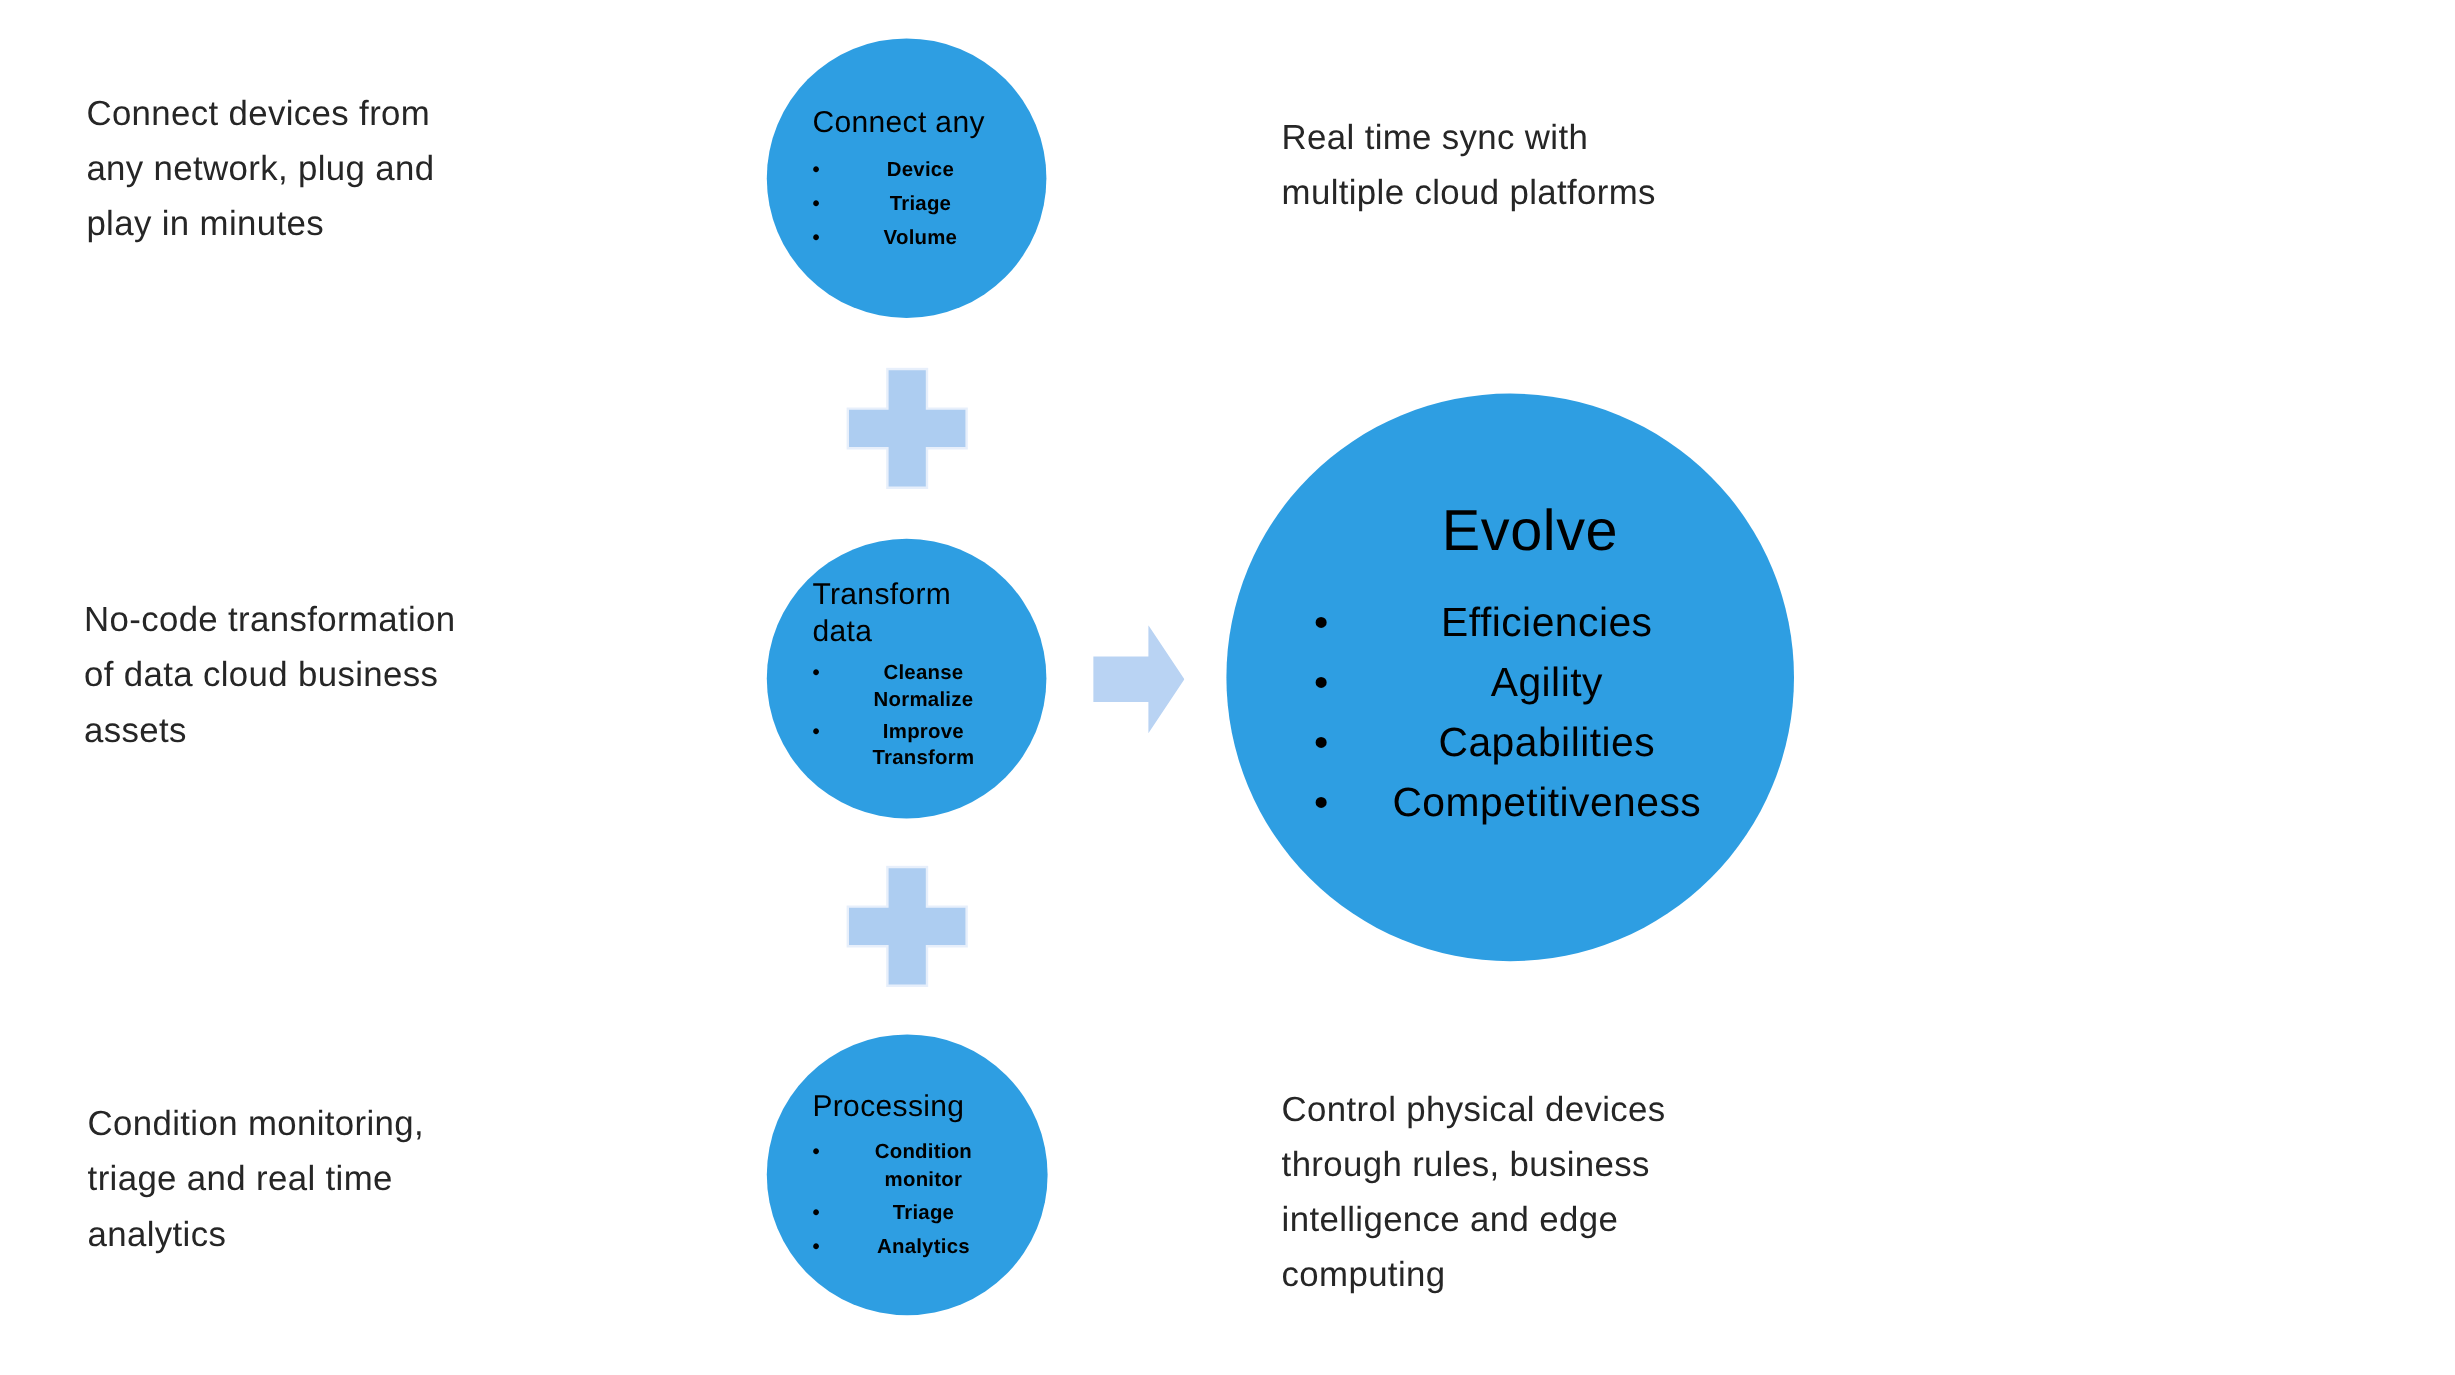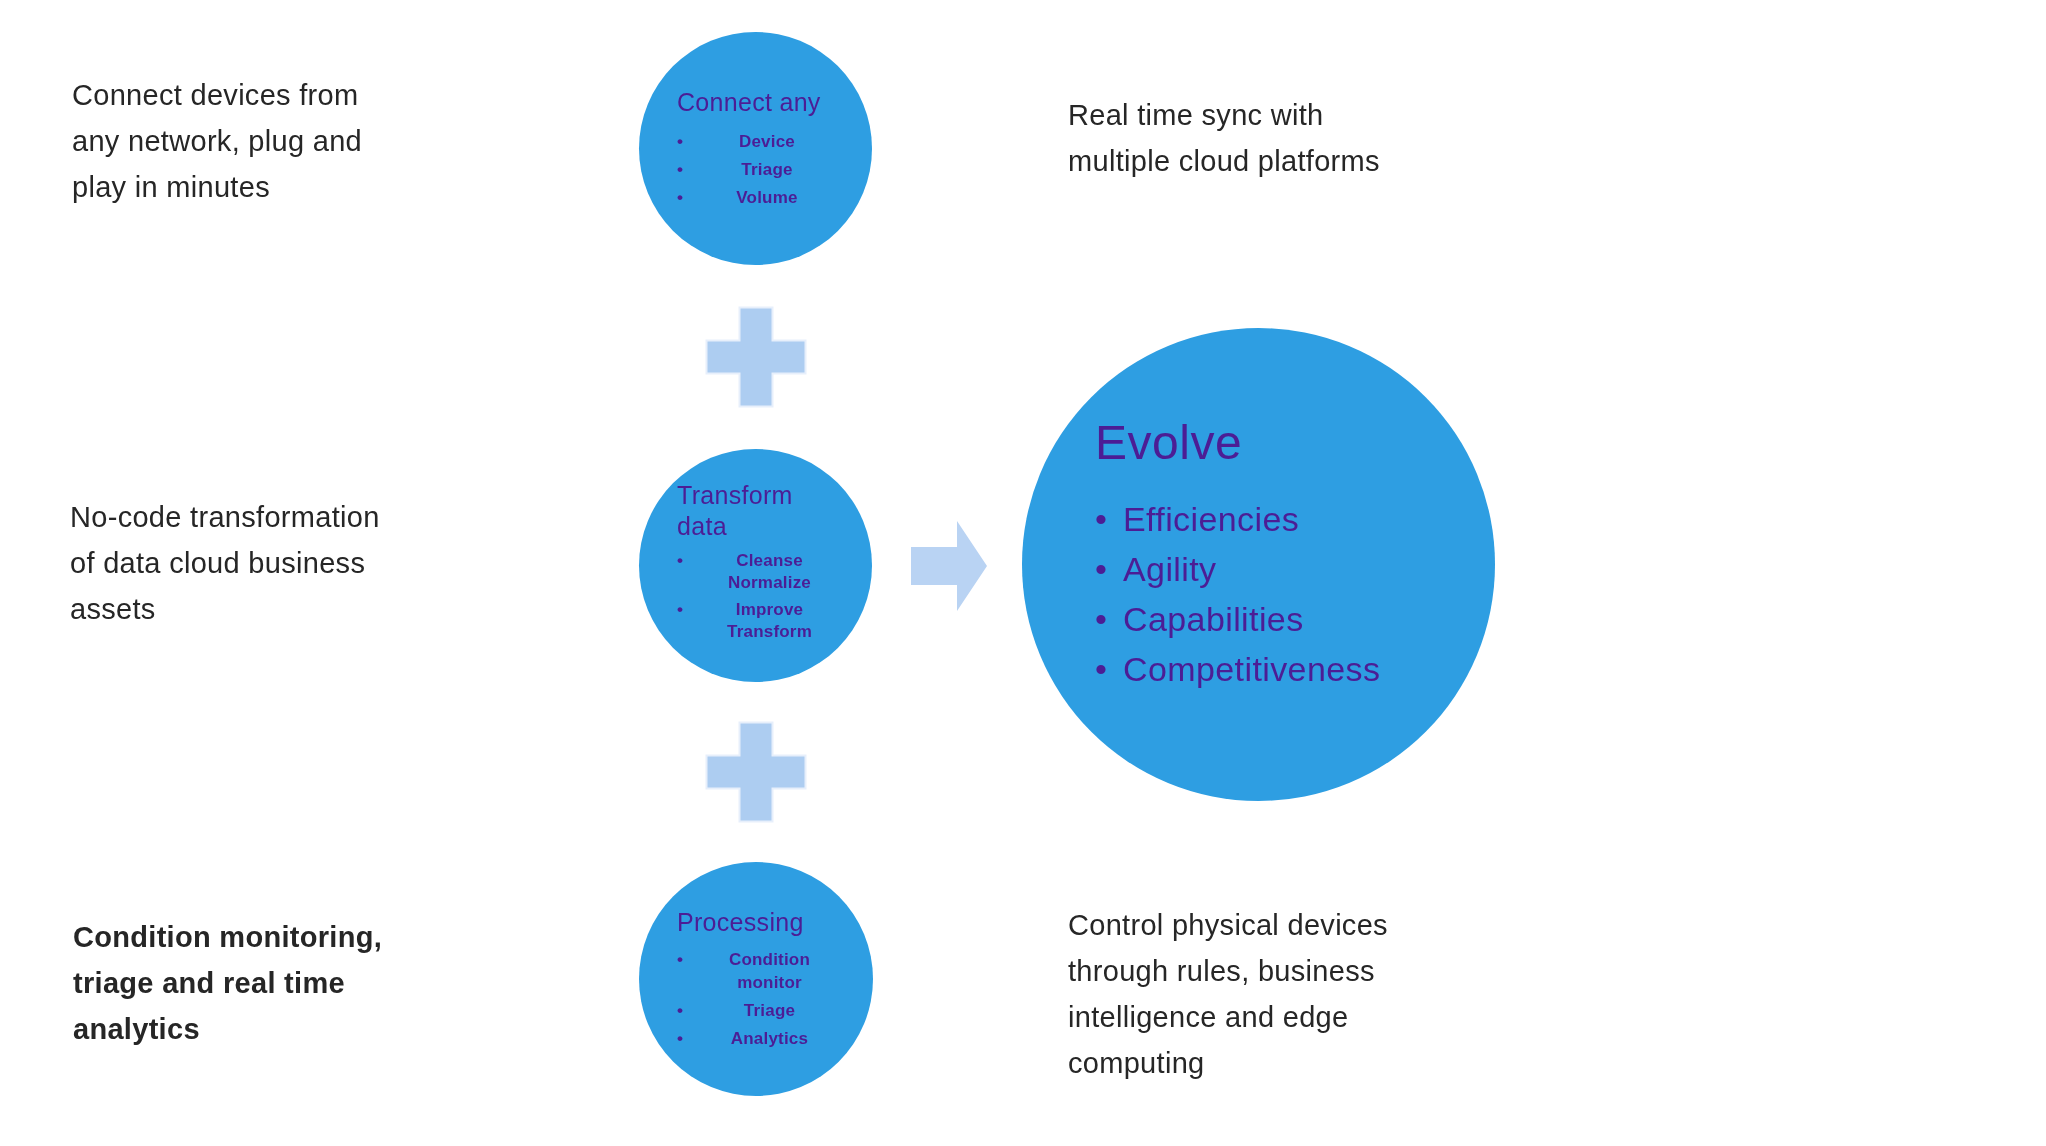--- a/index.html
+++ b/index.html
@@ -21,21 +21,21 @@
     letter-spacing: 0.3px;
     color: var(--text);
     white-space: pre-line;
   }
 
   
   .circle {
     position: absolute;
     border-radius: 50%;
     background: var(--circle);
-    color: #4c1d95;
+    color: #000000;
     text-decoration: underline;
   }
   .circle-content { position: absolute; }
 
   .c-title {
     font-size: 25px;
     line-height: 31px;
     white-space: pre-line;
     letter-spacing: 0.3px;
   }
@@ -95,21 +95,21 @@
 <div class="canvas" data-interactable="false">
 
   <div class="note" style="left:1068px; top:92px;" data-interactable="false">Real time sync with
 multiple cloud platforms</div>
   <div class="note" style="left:72px; top:72px;" data-interactable="false">Connect devices from
 any network, plug and
 play in minutes</div>
   <div class="note" style="left:70px; top:494px;" data-interactable="false">No-code transformation
 of data cloud business
 assets</div>
-  <div class="note" style="left:73px; top:914px;font-weight:bold;" data-interactable="false">Condition monitoring,
+  <div class="note" style="left:73px; top:914px;" data-interactable="false">Condition monitoring,
 triage and real time
 analytics</div>
   <div class="note" style="left:1068px; top:902px;" data-interactable="false">Control physical devices
 through rules, business
 intelligence and edge
 computing</div>
 
   <div class="circle" style="left:639px; top:32px; width:233px; height:233px;" data-interactable="false">
     <div class="circle-content" id="connect-content">
       <div class="c-title" data-interactable="false">Connect any</div>
@@ -157,21 +157,21 @@
       </ul>
     </div>
   </div>
 
   <div class="connector arrow" style="left:911px; top:521px; width:76px; height:90px;" data-interactable="false">
     <svg width="76" height="90" viewBox="0 0 76 90">
       <path d="M0,26 H46 V0 L76,45 L46,90 V64 H0 Z"></path>
     </svg>
   </div>
 
-  <div class="circle" style="left:1022px; top:328px; width:473px; height:473px;" data-interactable="false">
+  <div class="circle" style="left:1022px; top:328px; width:473px; height:473px;text-align:center;" data-interactable="false">
     <div class="circle-content" id="evolve-content">
       <div class="evolve-title" data-interactable="false">Evolve</div>
       <ul class="evolve-bullets" data-interactable="false">
         <li data-interactable="false">Efficiencies</li>
         <li data-interactable="false">Agility</li>
         <li data-interactable="false">Capabilities</li>
         <li data-interactable="false">Competitiveness</li>
       </ul>
     </div>
   </div>

